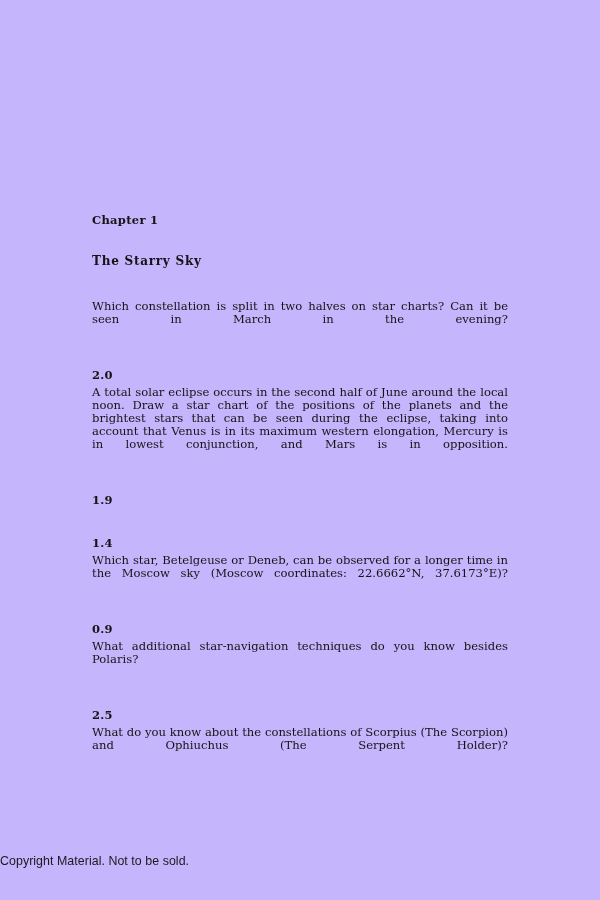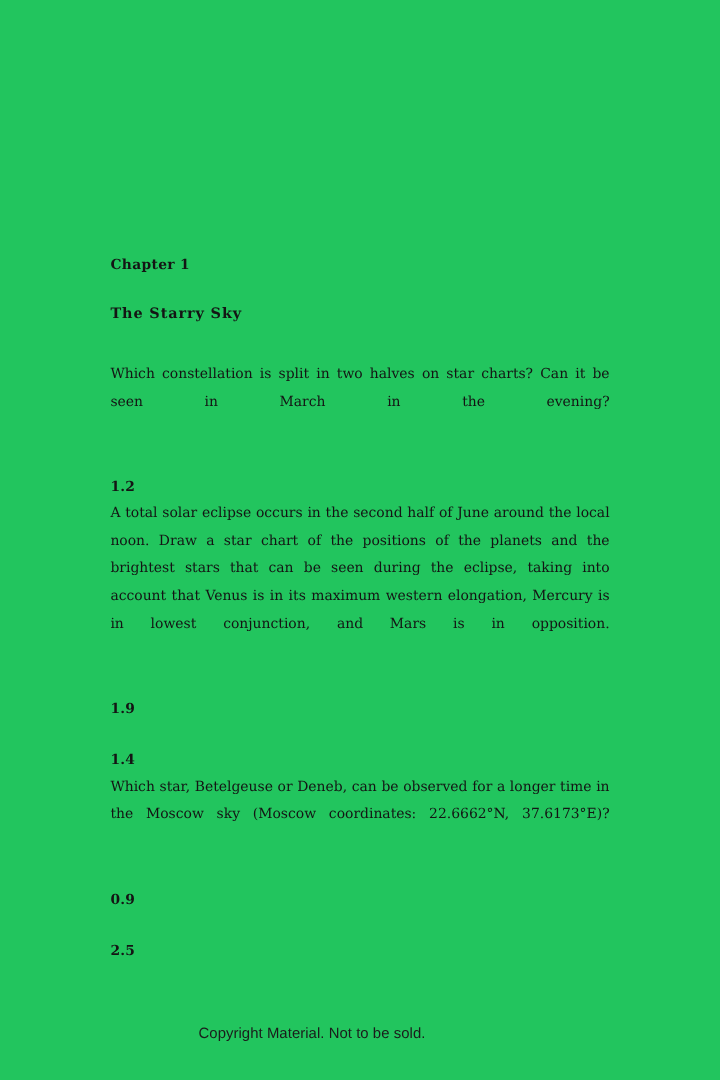--- a/index.html
+++ b/index.html
@@ -18,21 +18,21 @@
     -webkit-font-smoothing: antialiased;
   }
 
   
   .page {
     position: absolute;
     left: 0;
     top: 0;
     width: 600px;
     height: 900px;
-    background: #22c55e;
+    background: #c4b5fd;
   }
 
   .text-column {
     position: absolute;
     left: 92px;
     top: 213px;
     width: 416px;
   }
 
   
@@ -60,41 +60,41 @@
   .section-number {
     font-size: 11.5px;
     font-weight: bold;
     letter-spacing: 0.2px;
     line-height: 14px;
     margin: 0 0 4px 0;
   }
 
   .section-body {
     font-size: 11.6px;
-    line-height: 23px;
+    line-height: 13px;
     text-align: justify;
     text-justify: inter-word;
     margin: 0;
     hyphens: none;
   }
 
   
   .section-body::after {
     content: "";
     display: inline-block;
     width: 100%;
   }
 
   
   .footer-stamp {
     position: absolute;
     left: 0;
     top: 853px;
     width: 520px;
-    text-align: center;
+    text-align: left;
     font-family: "Liberation Sans", "DejaVu Sans", sans-serif;
     font-size: 12.4px;
     font-weight: normal;
     color: #1b1b1b;
     letter-spacing: 0.05px;
     line-height: 16px;
   }
 </style>
 </head>
 <body>
@@ -106,38 +106,40 @@
     <div class="chapter-heading">
       <div class="chapter-label">Chapter 1</div>
       <h1 class="chapter-title">The Starry Sky</h1>
     </div>
 
     <div class="section">
       <p class="section-body">Which constellation is split in two halves on star charts? Can it be seen in March in the evening?</p>
     </div>
 
     <div class="section">
-      <div class="section-number">1.2</div>
+      <div class="section-number">2.0</div>
       <p class="section-body">A total solar eclipse occurs in the second half of June around the local noon. Draw a star chart of the positions of the planets and the brightest stars that can be seen during the eclipse, taking into account that Venus is in its maximum western elongation, Mercury is in lowest conjunction, and Mars is in opposition.</p>
     </div>
 
     <div class="section">
       <div class="section-number">1.9</div>
     </div>
 
     <div class="section">
       <div class="section-number">1.4</div>
       <p class="section-body">Which star, Betelgeuse or Deneb, can be observed for a longer time in the Moscow sky (Moscow coordinates: 22.6662°N, 37.6173°E)?</p>
     </div>
 
     <div class="section">
       <div class="section-number">0.9</div>
+      <p class="section-body">What additional star-navigation techniques do you know besides Polaris?</p>
     </div>
 
     <div class="section">
       <div class="section-number">2.5</div>
+      <p class="section-body">What do you know about the constellations of Scorpius (The Scorpion) and Ophiuchus (The Serpent Holder)?</p>
     </div>
 
   </div>
 
   <div class="footer-stamp">Copyright Material. Not to be sold.</div>
 
 </div>
 
 </body></html>

